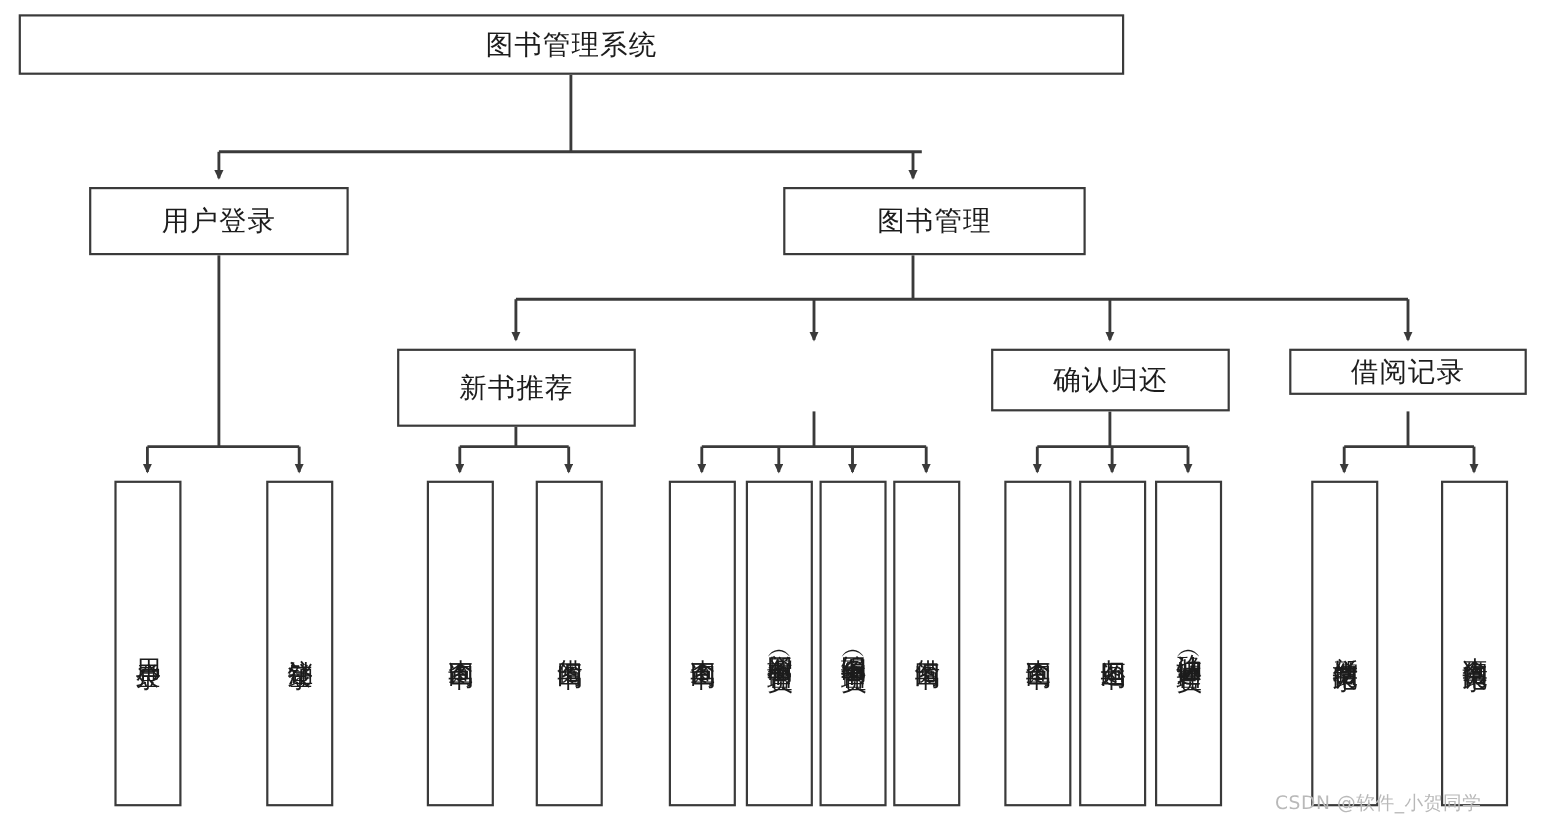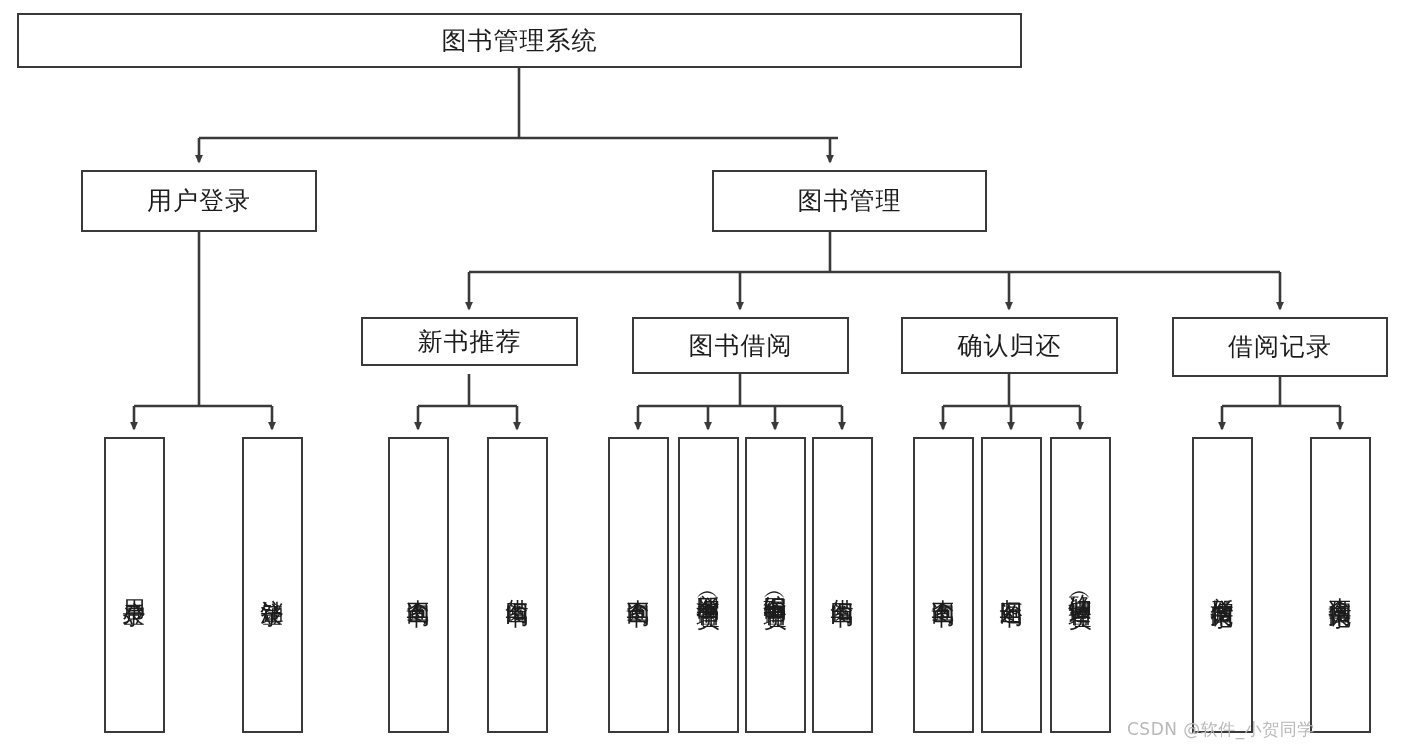--- a/index.html
+++ b/index.html
@@ -120,30 +120,27 @@
     <span>图书管理系统</span>
   </div>
 
   <div class="node horizontal" style="left:81px; top:170px; width:236px; height:62px;">
     <span>用户登录</span>
   </div>
   <div class="node horizontal" style="left:712px; top:170px; width:275px; height:62px;">
     <span>图书管理</span>
   </div>
 
-  <div class="node horizontal" style="left:361px; top:317px; width:217px; height:49px;">
+  <div class="node horizontal" style="left:361px; top:317px; width:217px; height:71px;">
     <span>新书推荐</span>
-  </div>
-  <div class="node horizontal" style="left:632px; top:317px; width:217px; height:57px;">
-    <span>图书借阅</span>
   </div>
   <div class="node horizontal" style="left:901px; top:317px; width:217px; height:57px;">
     <span>确认归还</span>
   </div>
-  <div class="node horizontal" style="left:1172px; top:317px; width:216px; height:60px;">
+  <div class="node horizontal" style="left:1172px; top:317px; width:216px; height:42px;">
     <span>借阅记录</span>
   </div>
 
   <div class="node vertical" style="left:104px; top:437px; width:61px; height:296px;">
     <span class="vtext">用户登录</span>
   </div>
   <div class="node vertical" style="left:242px; top:437px; width:61px; height:296px;">
     <span class="vtext">注销登录</span>
   </div>
   <div class="node vertical" style="left:388px; top:437px; width:61px; height:296px;">
@@ -173,15 +170,15 @@
   <div class="node vertical" style="left:1050px; top:437px; width:61px; height:296px;">
     <span class="vtext">确认归还（管理员）</span>
   </div>
   <div class="node vertical" style="left:1192px; top:437px; width:61px; height:296px;">
     <span class="vtext">新增借阅记录</span>
   </div>
   <div class="node vertical" style="left:1310px; top:437px; width:61px; height:296px;">
     <span class="vtext">查询借阅记录</span>
   </div>
 
-  <div class="watermark" style="left:1127px; top:718px;text-align:right;">CSDN @软件_小贺同学</div>
+  <div class="watermark" style="left:1159px; top:718px;text-align:right;">CSDN @软件_小贺同学</div>
 
 </div>
 
 </body></html>

